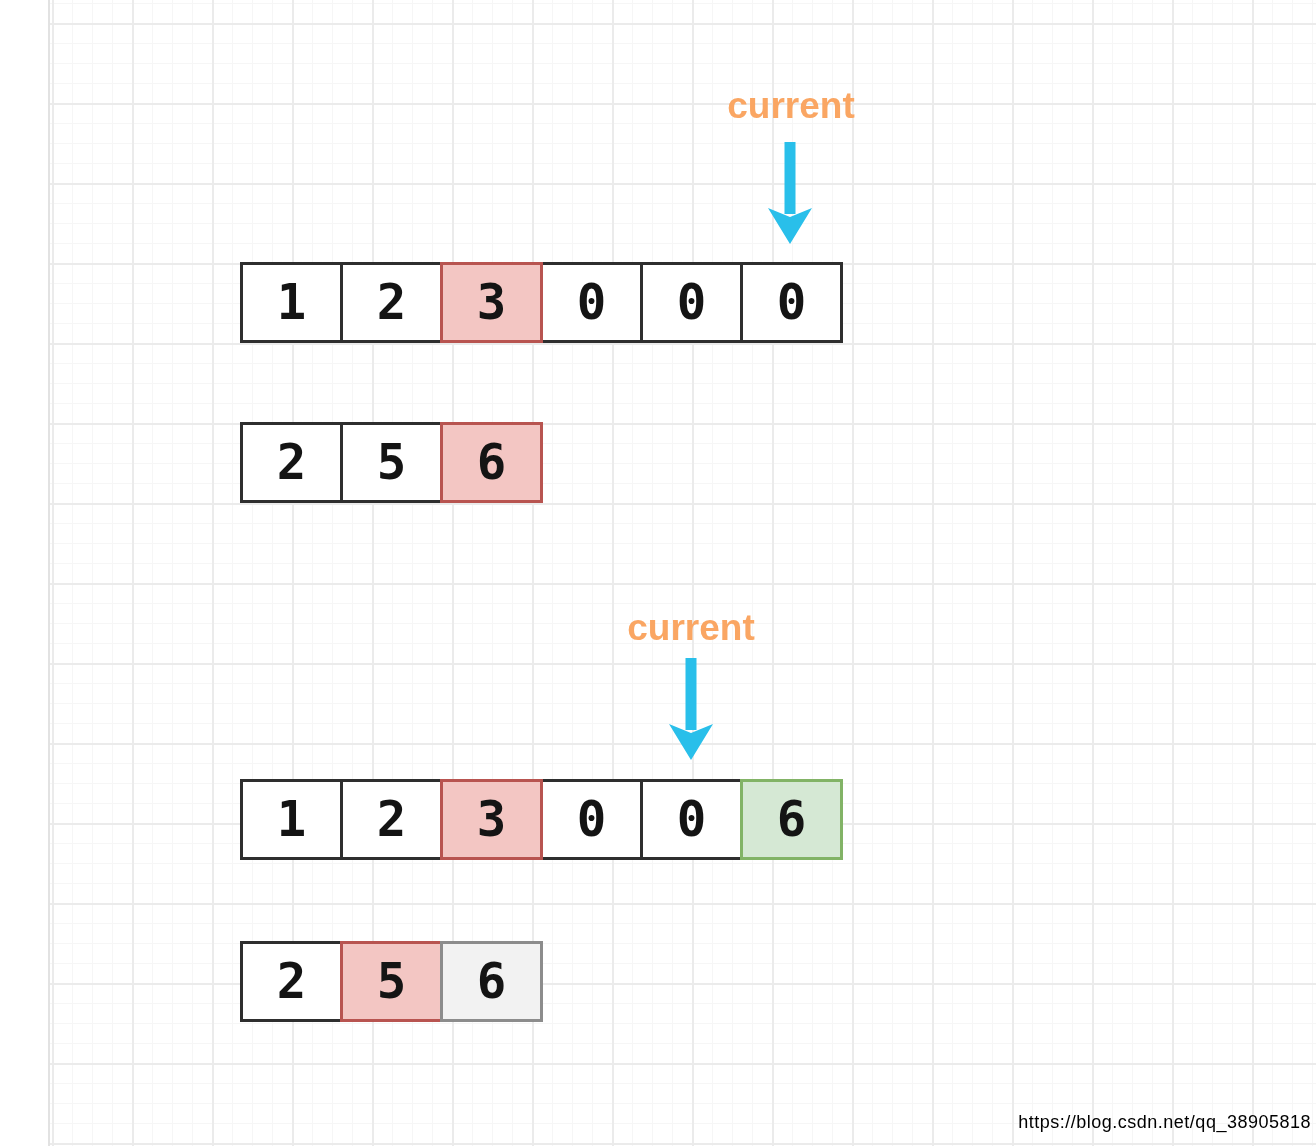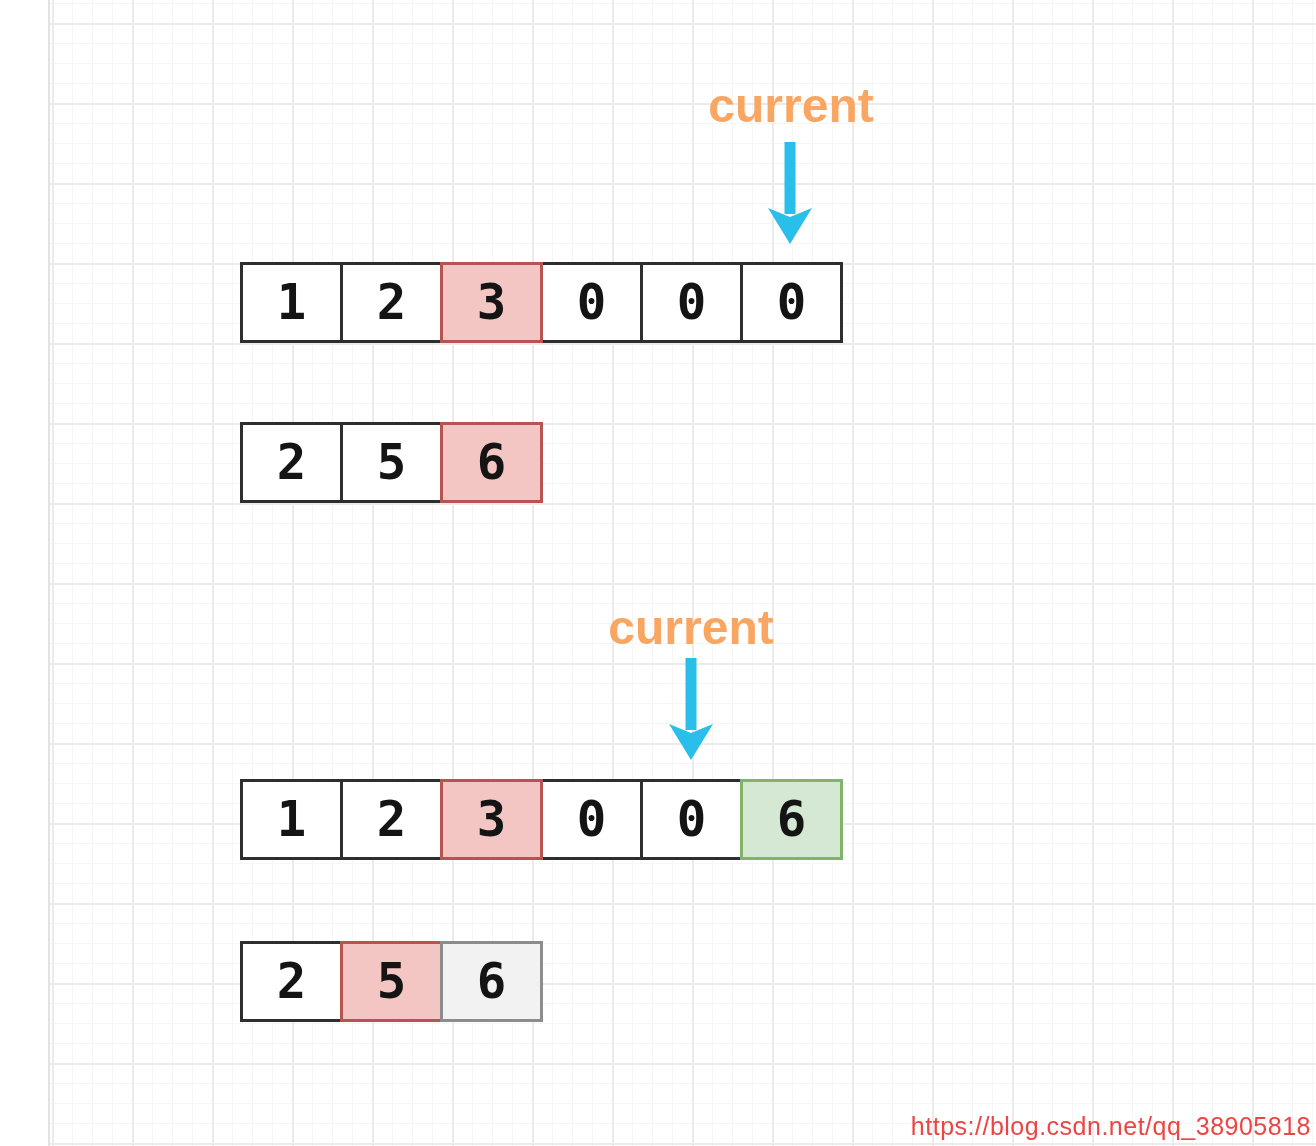--- a/index.html
+++ b/index.html
@@ -13,21 +13,21 @@
         background-image:
           linear-gradient(90deg,#ebebeb 0 2px,transparent 2px),
           linear-gradient(180deg,#ebebeb 0 2px,transparent 2px),
           linear-gradient(90deg,#f6f6f6 0 1.5px,transparent 1.5px),
           linear-gradient(180deg,#f6f6f6 0 1.5px,transparent 1.5px);
         background-size:80px 100%,100% 80px,20px 100%,100% 20px;
         background-position:2px 0,0 23px,2px 0,0 3px;}
 
   
   .pointer-label{position:absolute;width:280px;text-align:center;
-        font-weight:bold;font-size:48px;line-height:40px;color:#faa663;
+        font-weight:bold;font-size:37px;line-height:40px;color:#faa663;
         letter-spacing:0px;}
   .label-1{left:651px;top:86px;}
   .label-2{left:551px;top:608px;}
 
   
   .arrow{position:absolute;width:56px;height:106px;}
   .arrow-1{left:762px;top:140px;}
   .arrow-2{left:663px;top:656px;}
 
   
@@ -40,22 +40,22 @@
         position:relative;background:#ffffff;border:3px solid #2e2e2e;
         display:flex;align-items:center;justify-content:center;
         font-family:"DejaVu Sans Mono",monospace;font-weight:bold;
         font-size:49px;color:#141414;}
   .cell:first-child{margin-left:0;}
   .cell.red{background:#f3c6c3;border-color:#b85450;z-index:2;}
   .cell.green{background:#d5e8d4;border-color:#82b366;z-index:2;}
   .cell.gray{background:#f2f2f2;border-color:#8c8c8c;z-index:2;}
 
   
-  .watermark{position:absolute;right:5px;top:1112px;font-size:25px;
-        color:#ef4444;letter-spacing:0.5px;margin-left:18px;}
+  .watermark{position:absolute;right:5px;top:1112px;font-size:18px;
+        color:#000000;letter-spacing:0.5px;margin-left:18px;}
 </style>
 </head>
 <body>
 
 <div class="canvas">
   <div class="grid"></div>
 
   <div class="pointer-label label-1">current</div>
 
   <div class="arrow arrow-1">

